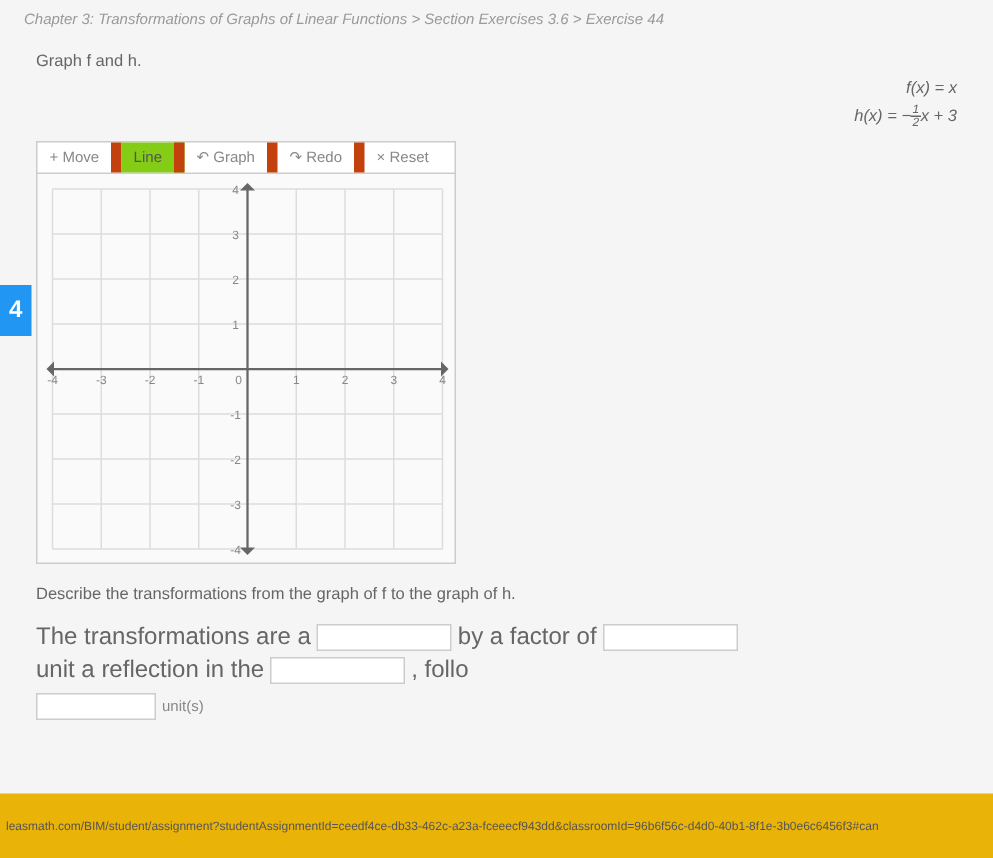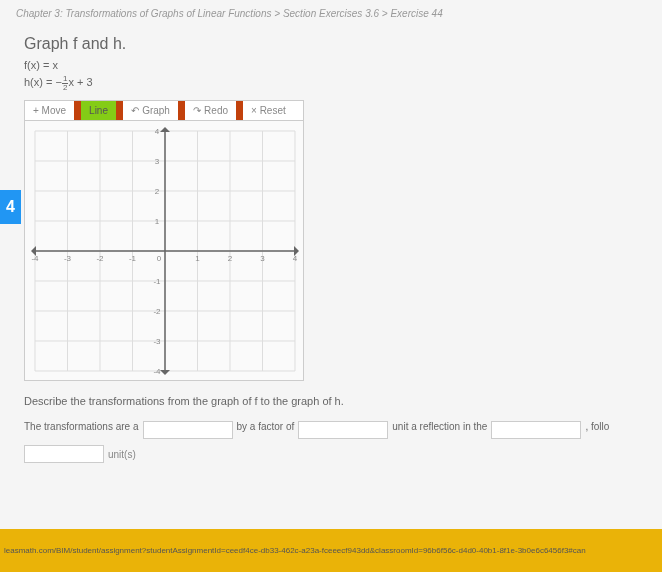--- a/index.html
+++ b/index.html
@@ -15,28 +15,30 @@
       padding: 8px 16px;
       font-size: 10px;
       color: #999;
       font-style: italic;
     }
     .content {
       padding: 8px 24px;
       position: relative;
     }
     .problem-text {
-      font-size: 16px;
+      font-size: 11px;
       color: #666;
       margin-bottom: 6px;
     }
     .equation {
       font-size: 11px;
       color: #666;
+      font-style: italic;
       margin-bottom: 4px;
+      text-align: right;
     }
     .toolbar {
       display: flex;
       border: 1px solid #ccc;
       background: #fff;
       width: 280px;
       margin-top: 8px;
     }
     .toolbar-btn {
       padding: 4px 8px;
@@ -75,21 +77,21 @@
     .describe-text {
       font-size: 11px;
       color: #666;
       margin-top: 14px;
     }
     .fill-row {
       display: flex;
       align-items: flex-start;
       gap: 4px;
       margin-top: 14px;
-      font-size: 10px;
+      font-size: 16px;
       color: #666;
       flex-wrap: wrap;
     }
     .blank {
       display: inline-block;
       min-width: 80px;
       height: 18px;
       border: 1px solid #ccc;
       background: #fff;
     }

